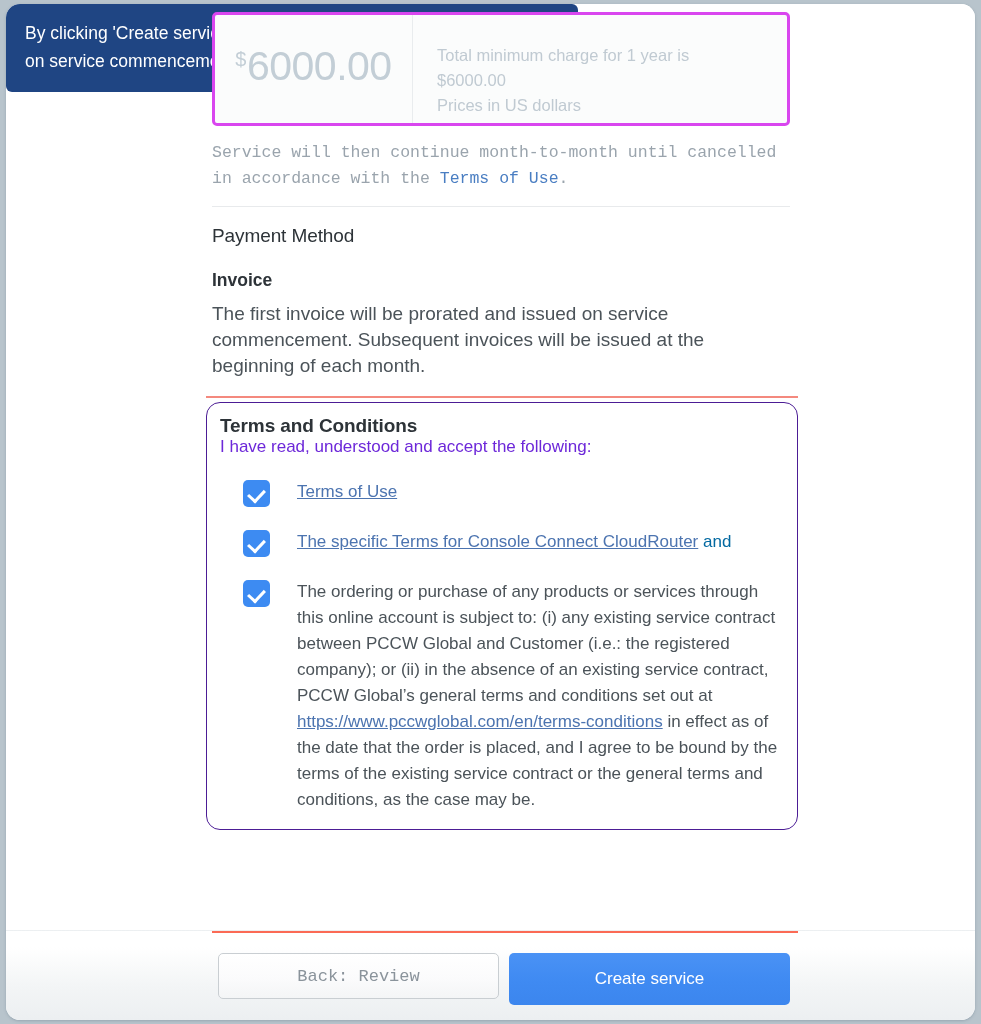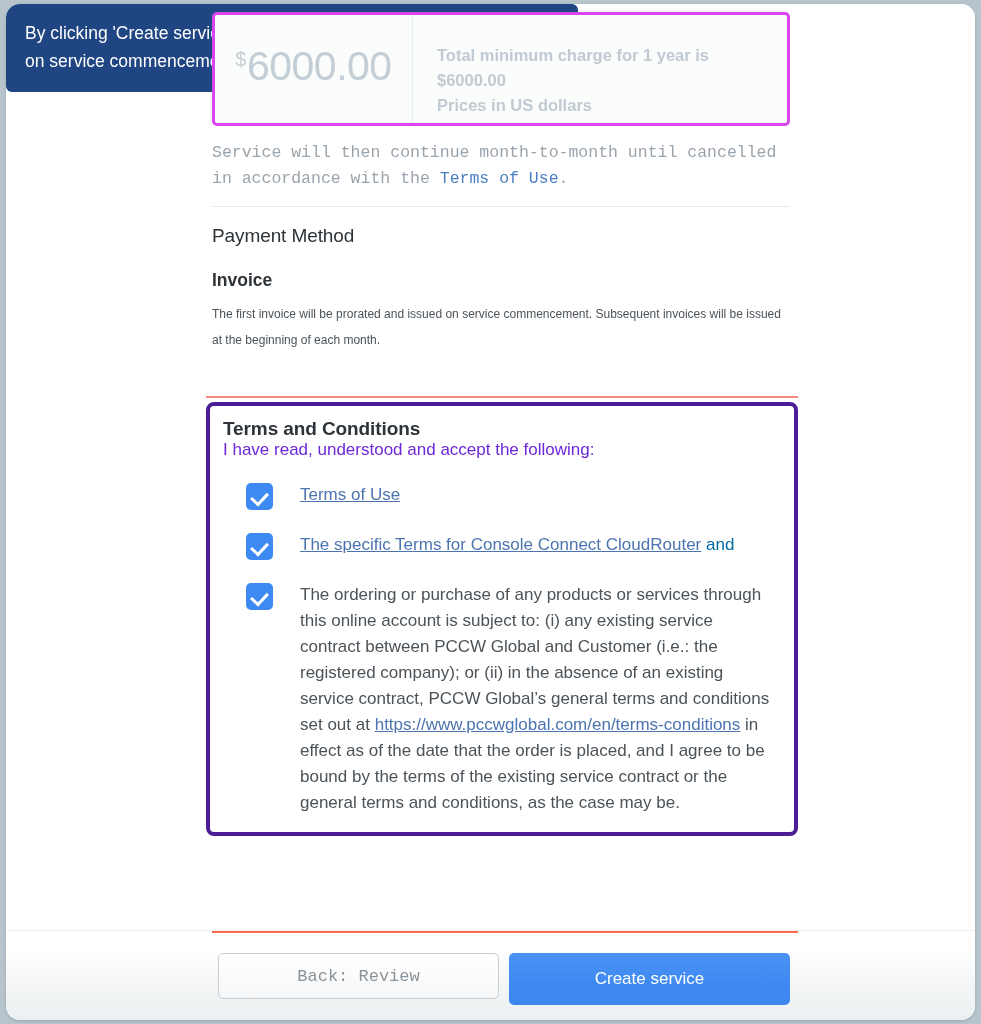--- a/index.html
+++ b/index.html
@@ -72,21 +72,21 @@
     vertical-align: 14px;
     margin-right: 1px;
   }
   #price-detail-cell {
     flex: 1;
     padding: 28px 0 0 24px;
     color: #c0cad2;
     font-size: 16.5px;
     line-height: 25px;
   }
-  #price-detail-cell > div { white-space: normal; font-weight: bold; }
+  #price-detail-cell > div { white-space: normal; }
 
   
   #service-note {
     top: 136px;
     color: #9aa4ad;
     font-size: 16.5px;
     line-height: 26px;
     font-family: Liberation Mono, monospace;
   }
   a.link {
@@ -114,41 +114,41 @@
   #invoice-heading {
     top: 266px;
     color: #2d3338;
     font-size: 17.5px;
     font-weight: bold;
   }
 
   #invoice-text {
     top: 297px;
     color: #4b5359;
-    font-size: 12px;
+    font-size: 19px;
     line-height: 26px;
   }
 
   
   #rule-salmon-top {
     top: 392px;
     height: 2px;
     background: #f4897e;
     left: 200px;
     width: 592px;
   }
 
   
   #terms-box {
     top: 398px;
     left: 200px;
     width: 592px;
     min-height: 422px;
-    border: 4px solid #4c1d95;
-    border-radius: 8px;
+    border: 1px solid #4c1d95;
+    border-radius: 14px;
     background: #ffffff;
     padding: 12px 16px 16px 12px;
   }
   #terms-title {
     color: #2d3338;
     font-size: 19px;
     font-weight: bold;
     padding: 0 0 0 1px;
     letter-spacing: -0.1px;
   }

